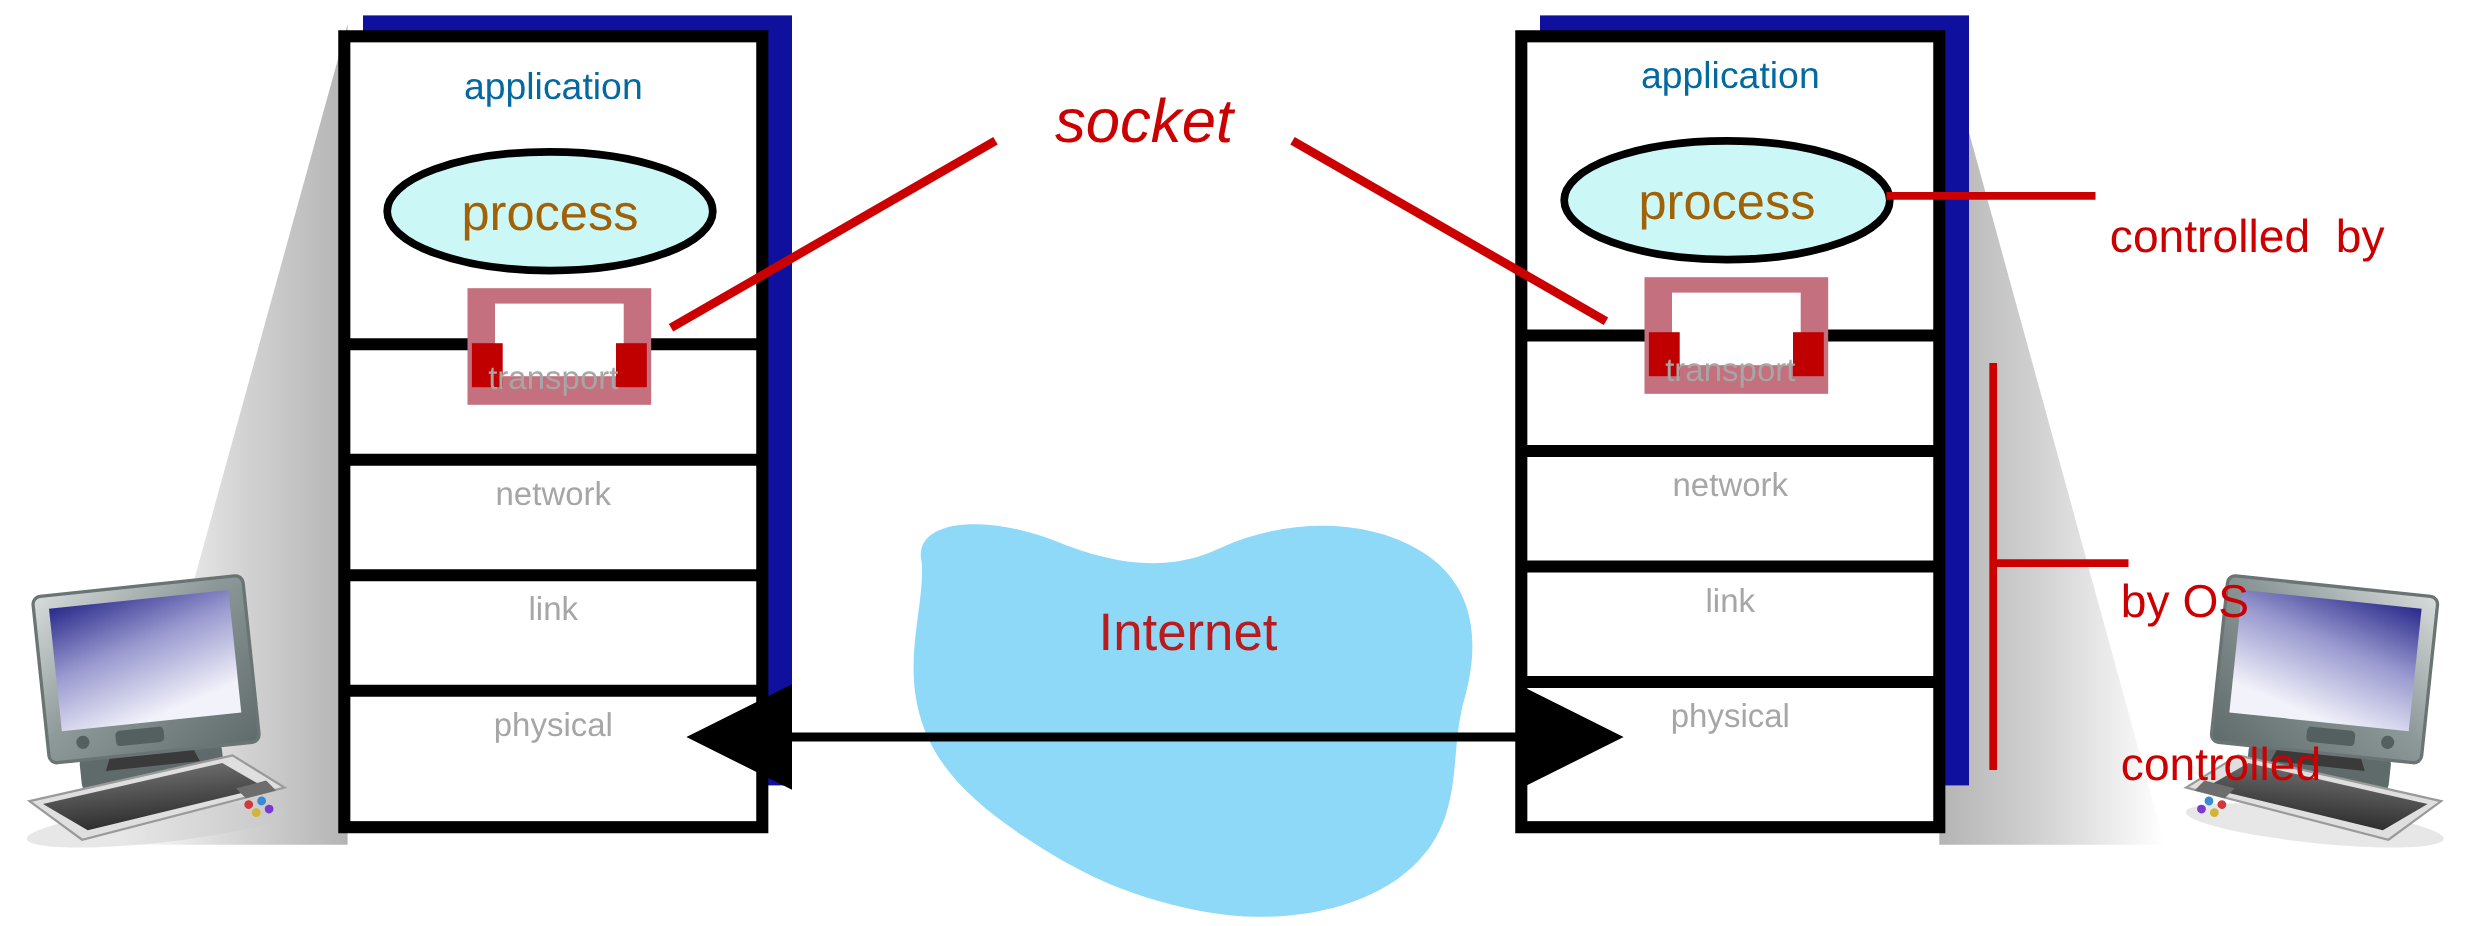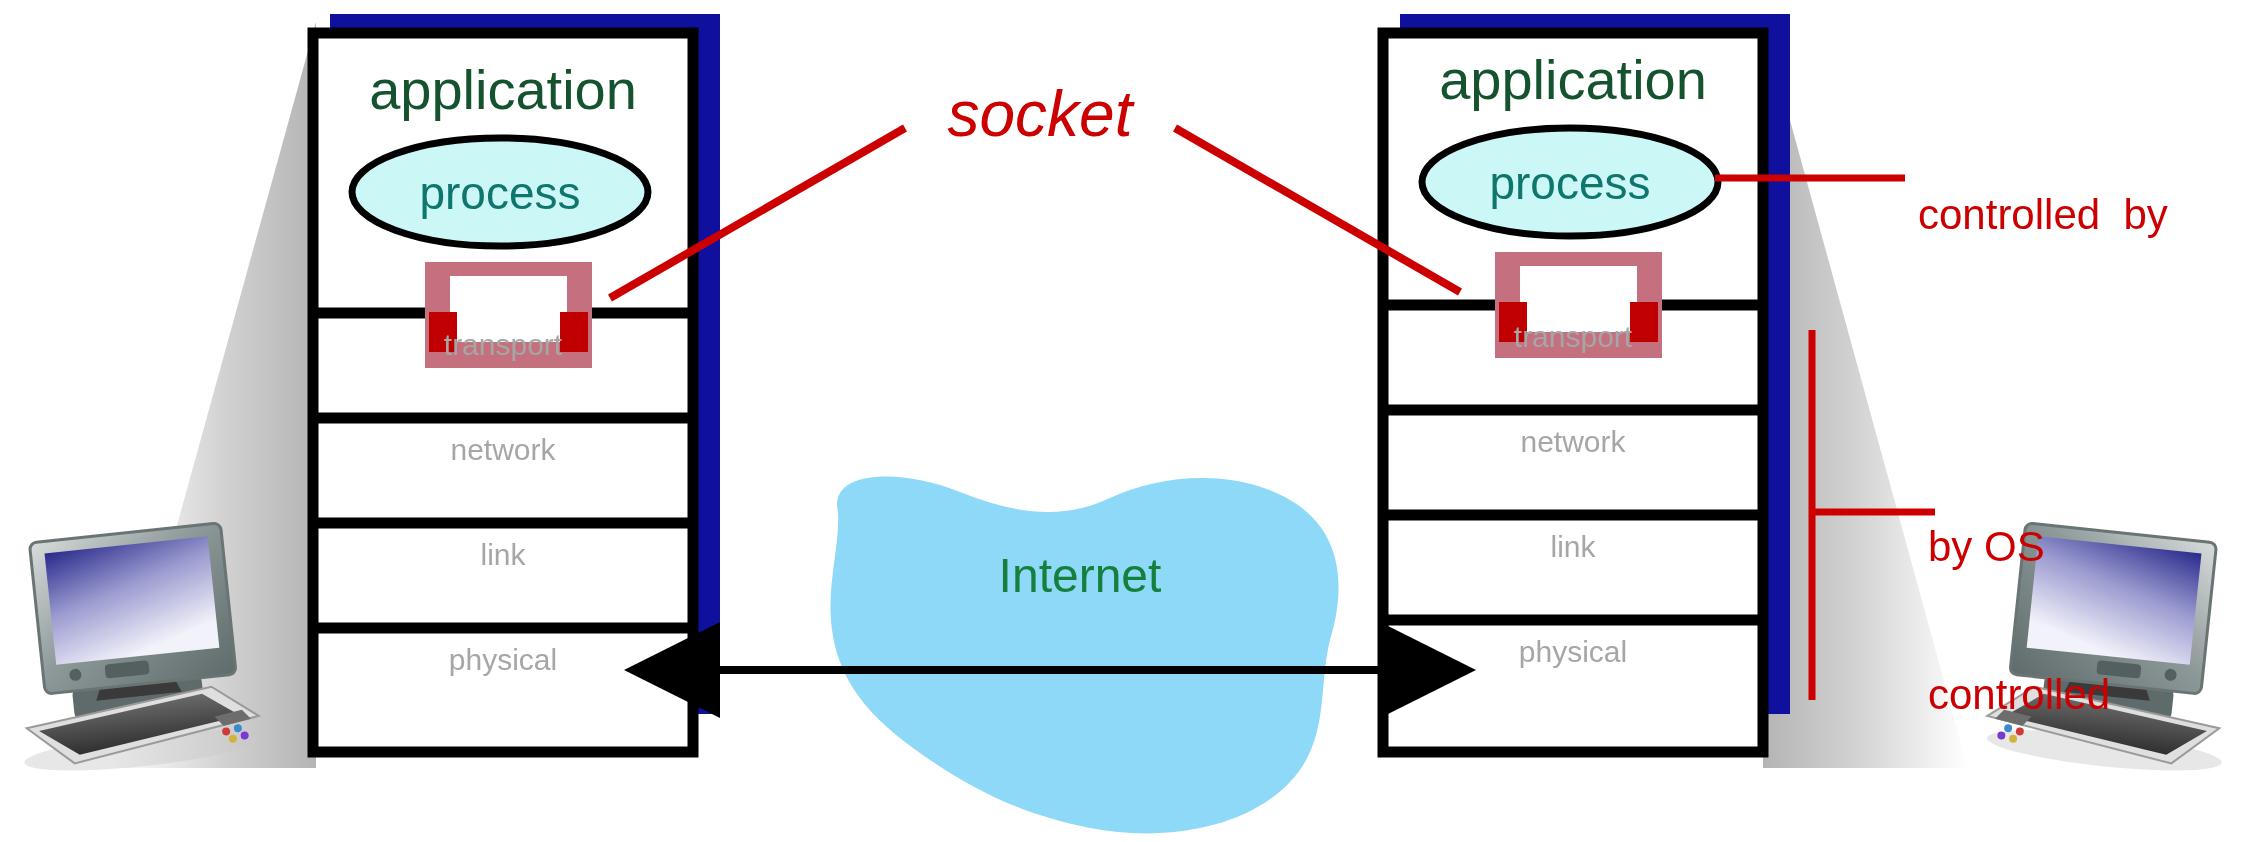--- a/index.html
+++ b/index.html
@@ -28,37 +28,37 @@
     position: absolute;
     white-space: pre;
     line-height: 1;
   }
   .layer-label {
     color: #a6a6a6;
     font-size: 30px;
     text-align: center;
   }
   .app-label {
-    color: #14532d;
-    font-size: 56px;
+    color: #0369a1;
+    font-size: 34px;
     text-align: center;
   }
   .process-label {
-    color: #0f766e;
+    color: #a16207;
     font-size: 46px;
     text-align: center;
   }
   .internet-label {
-    color: #15803d;
+    color: #b91c1c;
     font-size: 48px;
     text-align: center;
   }
   .socket-label {
     color: #CC0000;
-    font-size: 64px;
+    font-size: 56px;
     font-style: italic;
     text-align: center;
   }
   .annot {
     color: #CC0000;
     font-size: 42px;
     line-height: 1.17;
   }
 </style>
 </head>

